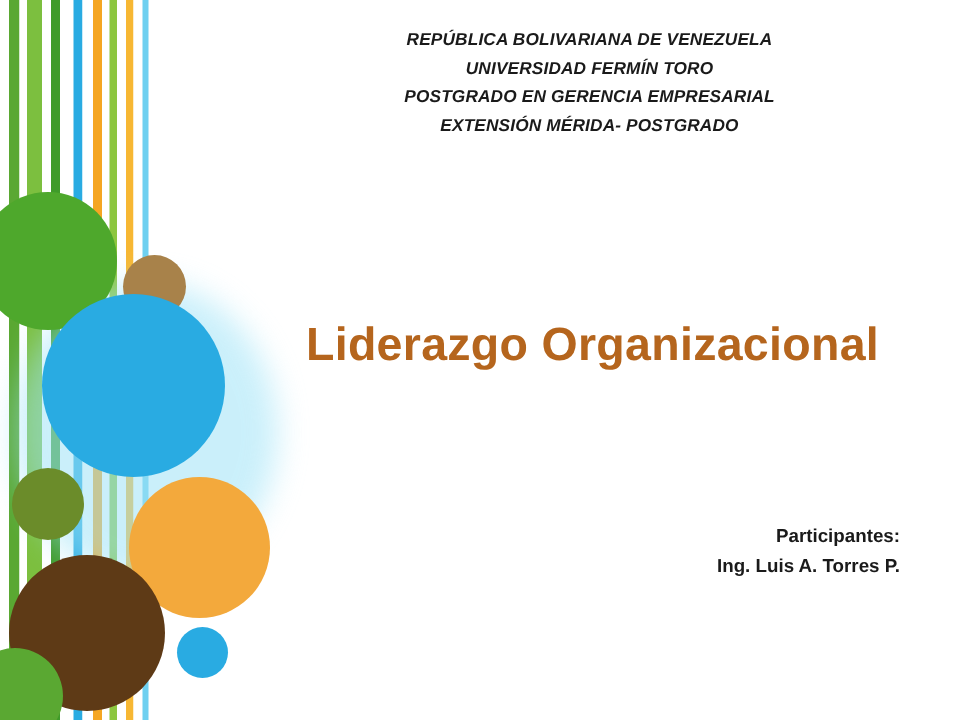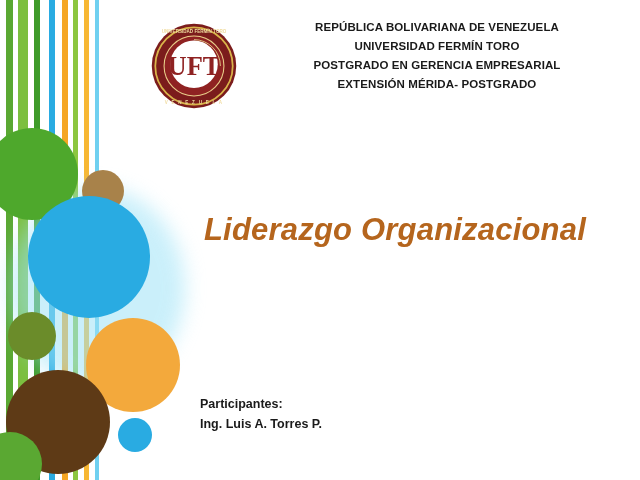--- a/index.html
+++ b/index.html
@@ -63,44 +63,43 @@
     flex: 1;
     text-align: center;
     padding-left: 6px;
   }
   .header-text div {
     font-size: 11.5px;
     font-weight: bold;
     color: #1a1a1a;
     line-height: 19px;
     letter-spacing: .1px;
+    font-style: italic;
   }
 
   
   .title {
     position: absolute;
     left: 160px;
     top: 212px;
     width: 470px;
     text-align: center;
     font-size: 31px;
-    font-style: italic;
     font-weight: bold;
     color: #b5651d;
     letter-spacing: .2px;
   }
 
   
   .participants {
     position: absolute;
     left: 200px;
     top: 347px;
     width: 400px;
-    text-align: left;
-    margin-top: 47px;
+    text-align: right;
   }
   .participants div {
     font-size: 12.5px;
     font-weight: bold;
     color: #1a1a1a;
     line-height: 20px;
   }
 </style>
 </head>
 <body>
@@ -132,37 +131,20 @@
     <div class="circle" style="left:28px; top:196px; width:122px; height:122px; background:#29abe2;"></div>
     <div class="circle" style="left:8px; top:312px; width:48px; height:48px; background:#6b8c2a;"></div>
     <div class="circle" style="left:86px; top:318px; width:94px; height:94px; background:#f3a93c;"></div>
     <div class="circle" style="left:6px; top:370px; width:104px; height:104px; background:#5e3a16;"></div>
     <div class="circle" style="left:118px; top:418px; width:34px; height:34px; background:#29abe2;"></div>
     <div class="circle" style="left:-22px; top:432px; width:64px; height:64px; background:#5aa832;"></div>
   </div>
 
   <div class="header">
 
-    <div class="logo">
-      <svg viewBox="0 0 100 100" width="88" height="88" aria-hidden="true">
-        <circle cx="50" cy="50" r="48" fill="#7b1c1c"></circle>
-        <circle cx="50" cy="50" r="44" fill="none" stroke="#d9b44a" stroke-width="2"></circle>
-        <circle cx="50" cy="50" r="35" fill="#8f2222"></circle>
-        <circle cx="50" cy="50" r="34" fill="none" stroke="#e6cf8a" stroke-width="1.2"></circle>
-        <circle cx="50" cy="48" r="27" fill="#ffffff"></circle>
-        <g fill="#8f2222" font-family="Liberation Serif, serif" font-weight="bold">
-          <text x="50" y="60" font-size="30" text-anchor="middle">UFT</text>
-        </g>
-        <path d="M50 20 A30 30 0 0 1 80 50" fill="none" stroke="#e6cf8a" stroke-width="1"></path>
-        <g fill="#f0dca0" font-family="Liberation Sans, sans-serif" font-size="5.2" font-weight="bold">
-          <text x="50" y="12" text-anchor="middle">UNIVERSIDAD FERMÍN TORO</text>
-          <text x="50" y="93" text-anchor="middle" letter-spacing="1.4">V E N E Z U E L A</text>
-        </g>
-      </svg>
-    </div>
 
     <div class="header-text">
       <div>REPÚBLICA BOLIVARIANA DE VENEZUELA</div>
       <div>UNIVERSIDAD FERMÍN TORO</div>
       <div>POSTGRADO EN GERENCIA EMPRESARIAL</div>
       <div>EXTENSIÓN MÉRIDA- POSTGRADO</div>
     </div>
   </div>
 
   <div class="title">Liderazgo Organizacional</div>

